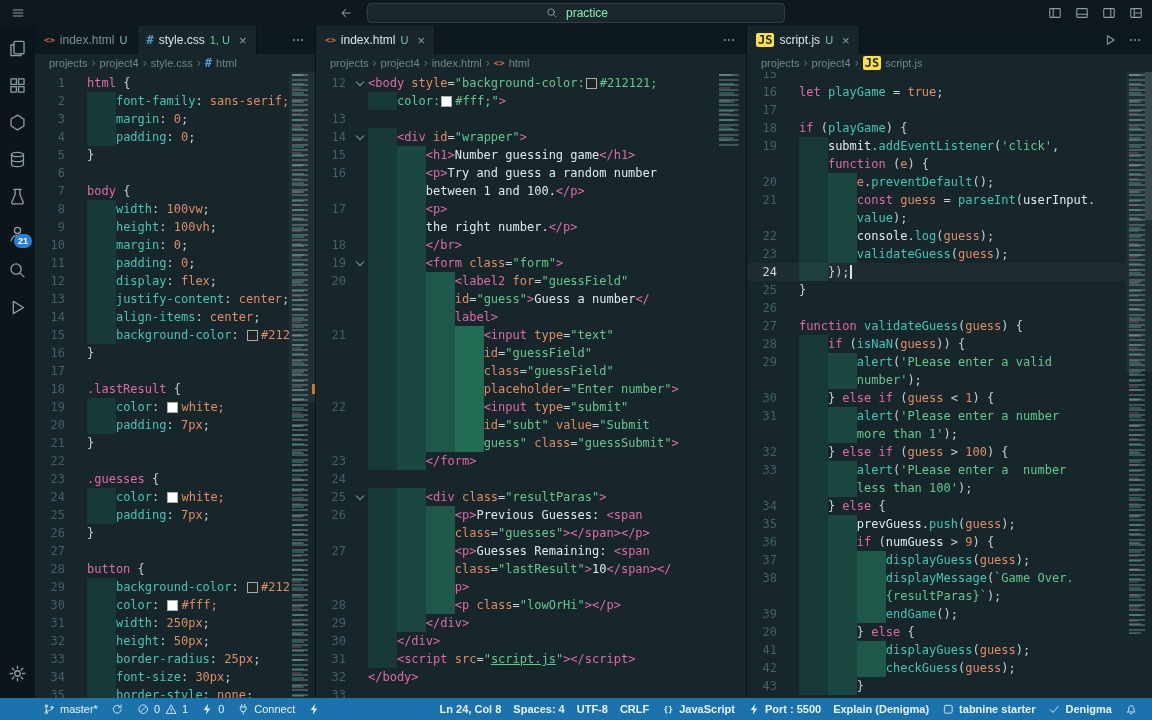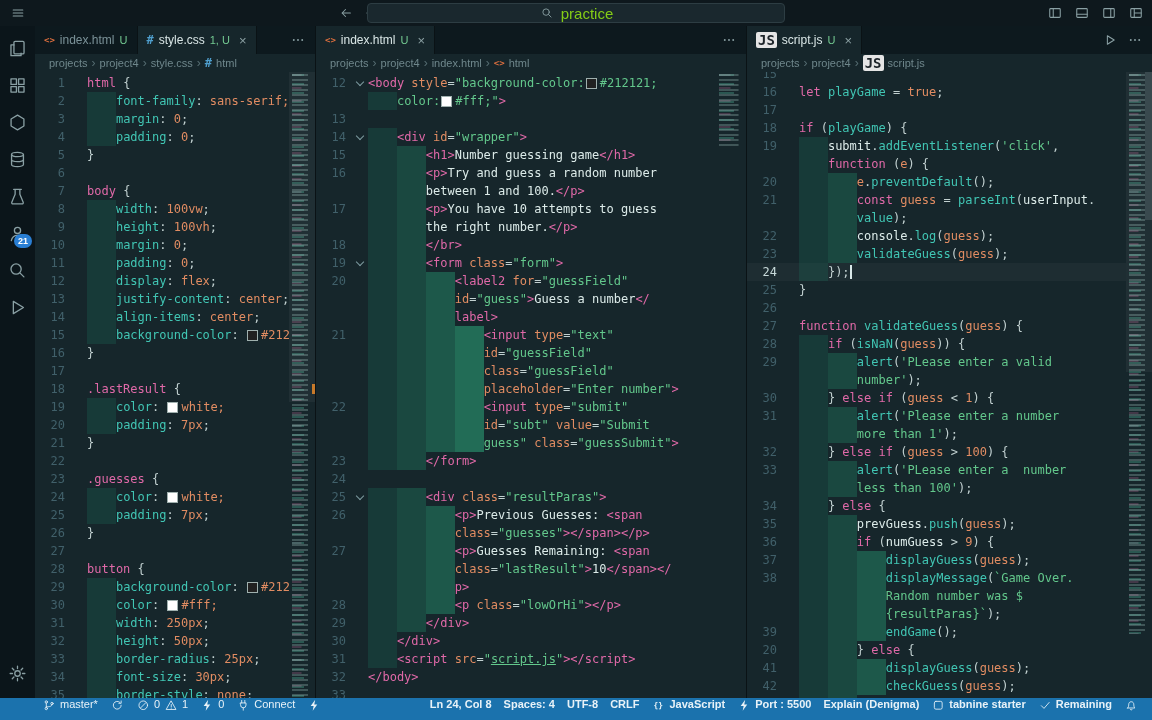--- a/index.html
+++ b/index.html
@@ -8,21 +8,21 @@
 
   
   .titlebar{position:absolute;top:0;left:0;right:0;height:26px;background:#0e181d;z-index:20;}
   .ic{display:inline-flex;width:16px;height:16px;align-items:center;justify-content:center;color:#8aa0a4;flex:none;}
   .ic svg{width:14px;height:14px;stroke:currentColor;fill:none;stroke-width:1.2;stroke-linecap:round;stroke-linejoin:round;}
   .tb-menu{position:absolute;left:10px;top:5px;}
   .tb-nav{position:absolute;left:338px;top:5px;display:flex;gap:9px;}
   .tb-nav .dim{color:#55696e;}
   .searchbox{position:absolute;left:50%;top:3px;transform:translateX(-50%);width:416px;height:18px;
     background:#1a282e;border:1px solid #2d3d43;border-radius:4px;display:flex;align-items:center;
-    justify-content:center;gap:6px;color:#84cc16;font-size:15px;}
+    justify-content:center;gap:6px;color:#86efac;font-size:12px;}
   .searchbox .ic svg{width:12px;height:12px;}
   .tb-right{position:absolute;right:8px;top:5px;display:flex;gap:11px;}
 
   
   .activitybar{position:absolute;left:0;top:26px;bottom:22px;width:35px;background:#0b151a;z-index:15;
     display:flex;flex-direction:column;align-items:center;padding-top:4px;}
   .ab-item{position:relative;width:35px;height:37px;display:flex;align-items:center;justify-content:center;color:#5e787e;}
   .ab-item .ic{width:22px;height:22px;}
   .ab-item .ic svg{width:19px;height:19px;stroke-width:1.1;}
   .badge{position:absolute;right:3px;bottom:4px;min-width:14px;height:14px;border-radius:8px;background:#2a7fd4;
@@ -37,21 +37,21 @@
   .tabs{display:flex;flex:1;overflow:hidden;}
   .tab{display:flex;align-items:center;gap:5px;padding:0 9px;font-size:12px;color:#7b9298;background:#0d191e;
     border-right:1px solid #0a1215;white-space:nowrap;cursor:default;}
   .tab.active{background:#16262b;color:#d9e6e6;}
   .tab .dec{font-size:11px;color:#73c991;}
   .tab .close{margin-left:4px;color:#8ba0a3;font-size:13px;line-height:1;}
   .tab-actions{display:flex;align-items:center;gap:9px;padding:0 9px;color:#8aa0a4;}
   .fic{font-family:"DejaVu Sans Mono",monospace;font-weight:bold;font-size:9px;line-height:1;flex:none;}
   .fic.html{color:#e0703f;}
   .fic.css{color:#4f9fce;font-size:12px;}
-  .fic.js{background:#e5e5e5;color:#1d2429;font-size:14px;padding:1px 2px;border-radius:2px;}
+  .fic.js{background:#fde047;color:#1d2429;font-size:12px;padding:1px 2px;border-radius:2px;}
   .crumbs{height:18px;display:flex;align-items:center;font-size:11px;color:#6f878c;padding-left:14px;}
   .crumb{display:flex;align-items:center;gap:4px;text-align:center;}
   .crumb-sep{color:#556c71;margin:0 4px;font-size:12px;}
 
   
   .codewrap{position:absolute;top:46px;left:0;right:0;bottom:0;overflow:hidden;}
   .code{font-family:"DejaVu Sans Mono",monospace;font-size:12px;line-height:18px;padding-top:2px;}
   #p2 .code{margin-top:-9px;}
   .cl{display:flex;height:18px;white-space:pre;}
   .ln{width:30px;flex:none;text-align:right;color:#41606a;padding-right:6px;}
@@ -85,21 +85,21 @@
   #p0 .mm-slider{height:330px;} #p2 .mm-slider{height:300px;}
   .mm-tick{position:absolute;right:0;width:3px;height:10px;background:#c77a2a;}
   #p0 .mm-tick{top:312px;}
   .vthumb{position:absolute;right:0;top:0;width:7px;height:148px;background:rgba(170,195,200,.18);z-index:6;}
 
   
   .statusbar{position:absolute;bottom:0;left:0;right:0;height:22px;background:#1b72ad;display:flex;
     align-items:center;color:#e8f2f8;font-size:11px;z-index:25;}
   .sb-left{display:flex;margin-left:36px;}
   .sb-right{display:flex;margin-left:auto;margin-right:8px;font-weight:bold;}
-  .sb-item{display:flex;align-items:flex-start;gap:4px;padding:0 6px;height:22px;cursor:default;white-space:nowrap;}
+  .sb-item{display:flex;align-items:center;gap:4px;padding:0 6px;height:22px;cursor:default;white-space:nowrap;}
   .sb-item .ic{color:#e8f2f8;width:14px;height:14px;}
   .sb-item .ic svg{width:12.5px;height:12.5px;stroke-width:1.1;}
 </style>
 </head>
 <body>
 
 <div class="app">
 
   <div class="titlebar">
     <span class="ic tb-menu">
@@ -364,21 +364,21 @@
         </div>
       <div class="codewrap">
           <div class="code">
             <div class="cl"><span class="ln">12</span><span class="fold"><i></i></span><span class="tk-pk">&lt;body</span><span class="tk-pl"> </span><span class="tk-or">style</span><span class="tk-pl">=</span><span class="tk-gr">"background-color:</span><span class="swatch" style="background: rgb(33, 33, 33);"></span><span class="tk-gr">#212121;</span></div>
             <div class="cl"><span class="ln"></span><span class="fold"></span><span class="iw d1">    </span><span class="tk-gr">color:</span><span class="swatch" style="background: rgb(255, 255, 255);"></span><span class="tk-gr">#fff;"</span><span class="tk-pk">&gt;</span></div>
             <div class="cl"><span class="ln">13</span><span class="fold"></span></div>
             <div class="cl"><span class="ln">14</span><span class="fold"><i></i></span><span class="iw d1">    </span><span class="tk-pk">&lt;div</span><span class="tk-pl"> </span><span class="tk-or">id</span><span class="tk-pl">=</span><span class="tk-gr">"wrapper"</span><span class="tk-pk">&gt;</span></div>
             <div class="cl"><span class="ln">15</span><span class="fold"></span><span class="iw d1">    </span><span class="iw d2">    </span><span class="tk-pk">&lt;h1&gt;</span><span class="tk-wh">Number guessing game</span><span class="tk-pk">&lt;/h1&gt;</span></div>
             <div class="cl"><span class="ln">16</span><span class="fold"></span><span class="iw d1">    </span><span class="iw d2">    </span><span class="tk-pk">&lt;p&gt;</span><span class="tk-wh">Try and guess a random number</span></div>
             <div class="cl"><span class="ln"></span><span class="fold"></span><span class="iw d1">    </span><span class="iw d2">    </span><span class="tk-wh">between 1 and 100.</span><span class="tk-pk">&lt;/p&gt;</span></div>
-            <div class="cl"><span class="ln">17</span><span class="fold"></span><span class="iw d1">    </span><span class="iw d2">    </span><span class="tk-pk">&lt;p&gt;</span><span class="tk-wh">You have 10 attempts to guess</span></div>
+            <div class="cl"><span class="ln">17</span><span class="fold"></span><span class="iw d1">    </span><span class="iw d2">    </span><span class="tk-pk">&lt;p&gt;</span></div>
             <div class="cl"><span class="ln"></span><span class="fold"></span><span class="iw d1">    </span><span class="iw d2">    </span><span class="tk-wh">the right number.</span><span class="tk-pk">&lt;/p&gt;</span></div>
             <div class="cl"><span class="ln">18</span><span class="fold"></span><span class="iw d1">    </span><span class="iw d2">    </span><span class="tk-pk">&lt;/br&gt;</span></div>
             <div class="cl"><span class="ln">19</span><span class="fold"><i></i></span><span class="iw d1">    </span><span class="iw d2">    </span><span class="tk-pk">&lt;form</span><span class="tk-pl"> </span><span class="tk-or">class</span><span class="tk-pl">=</span><span class="tk-gr">"form"</span><span class="tk-pk">&gt;</span></div>
             <div class="cl"><span class="ln">20</span><span class="fold"></span><span class="iw d1">    </span><span class="iw d2">    </span><span class="iw d3">    </span><span class="tk-pk">&lt;label2</span><span class="tk-pl"> </span><span class="tk-or">for</span><span class="tk-pl">=</span><span class="tk-gr">"guessField"</span></div>
             <div class="cl"><span class="ln"></span><span class="fold"></span><span class="iw d1">    </span><span class="iw d2">    </span><span class="iw d3">    </span><span class="tk-or">id</span><span class="tk-pl">=</span><span class="tk-gr">"guess"</span><span class="tk-pk">&gt;</span><span class="tk-wh">Guess a number</span><span class="tk-pk">&lt;/</span></div>
             <div class="cl"><span class="ln"></span><span class="fold"></span><span class="iw d1">    </span><span class="iw d2">    </span><span class="iw d3">    </span><span class="tk-pk">label&gt;</span></div>
             <div class="cl"><span class="ln">21</span><span class="fold"></span><span class="iw d1">    </span><span class="iw d2">    </span><span class="iw d3">    </span><span class="iw d4">    </span><span class="tk-pk">&lt;input</span><span class="tk-pl"> </span><span class="tk-or">type</span><span class="tk-pl">=</span><span class="tk-gr">"text"</span></div>
             <div class="cl"><span class="ln"></span><span class="fold"></span><span class="iw d1">    </span><span class="iw d2">    </span><span class="iw d3">    </span><span class="iw d4">    </span><span class="tk-or">id</span><span class="tk-pl">=</span><span class="tk-gr">"guessField"</span></div>
             <div class="cl"><span class="ln"></span><span class="fold"></span><span class="iw d1">    </span><span class="iw d2">    </span><span class="iw d3">    </span><span class="iw d4">    </span><span class="tk-or">class</span><span class="tk-pl">=</span><span class="tk-gr">"guessField"</span></div>
             <div class="cl"><span class="ln"></span><span class="fold"></span><span class="iw d1">    </span><span class="iw d2">    </span><span class="iw d3">    </span><span class="iw d4">    </span><span class="tk-or">placeholder</span><span class="tk-pl">=</span><span class="tk-gr">"Enter number"</span><span class="tk-pk">&gt;</span></div>
@@ -470,21 +470,20 @@
             <div class="cl"><span class="ln">31</span><span class="fold"></span><span class="iw d1">    </span><span class="iw d2">    </span><span class="tk-cy">alert</span><span class="tk-pl">(</span><span class="tk-gr">'Please enter a number</span></div>
             <div class="cl"><span class="ln"></span><span class="fold"></span><span class="iw d1">    </span><span class="iw d2">    </span><span class="tk-gr">more than 1'</span><span class="tk-pl">);</span></div>
             <div class="cl"><span class="ln">32</span><span class="fold"></span><span class="iw d1">    </span><span class="tk-pl">} </span><span class="tk-pk">else</span><span class="tk-pl"> </span><span class="tk-pk">if</span><span class="tk-pl"> (</span><span class="tk-or">guess</span><span class="tk-pl"> &gt; </span><span class="tk-or">100</span><span class="tk-pl">) {</span></div>
             <div class="cl"><span class="ln">33</span><span class="fold"></span><span class="iw d1">    </span><span class="iw d2">    </span><span class="tk-cy">alert</span><span class="tk-pl">(</span><span class="tk-gr">'PLease enter a  number</span></div>
             <div class="cl"><span class="ln"></span><span class="fold"></span><span class="iw d1">    </span><span class="iw d2">    </span><span class="tk-gr">less than 100'</span><span class="tk-pl">);</span></div>
             <div class="cl"><span class="ln">34</span><span class="fold"></span><span class="iw d1">    </span><span class="tk-pl">} </span><span class="tk-pk">else</span><span class="tk-pl"> {</span></div>
             <div class="cl"><span class="ln">35</span><span class="fold"></span><span class="iw d1">    </span><span class="iw d2">    </span><span class="tk-wh">prevGuess</span><span class="tk-pl">.</span><span class="tk-cy">push</span><span class="tk-pl">(</span><span class="tk-or">guess</span><span class="tk-pl">);</span></div>
             <div class="cl"><span class="ln">36</span><span class="fold"></span><span class="iw d1">    </span><span class="iw d2">    </span><span class="tk-pk">if</span><span class="tk-pl"> (</span><span class="tk-wh">numGuess</span><span class="tk-pl"> &gt; </span><span class="tk-or">9</span><span class="tk-pl">) {</span></div>
             <div class="cl"><span class="ln">37</span><span class="fold"></span><span class="iw d1">    </span><span class="iw d2">    </span><span class="iw d3">    </span><span class="tk-cy">displayGuess</span><span class="tk-pl">(</span><span class="tk-or">guess</span><span class="tk-pl">);</span></div>
             <div class="cl"><span class="ln">38</span><span class="fold"></span><span class="iw d1">    </span><span class="iw d2">    </span><span class="iw d3">    </span><span class="tk-cy">displayMessage</span><span class="tk-pl">(</span><span class="tk-gr">`Game Over.</span></div>
-            <div class="cl"><span class="ln"></span><span class="fold"></span><span class="iw d1">    </span><span class="iw d2">    </span><span class="iw d3">    </span><span class="tk-gr">Random number was $</span></div>
             <div class="cl"><span class="ln"></span><span class="fold"></span><span class="iw d1">    </span><span class="iw d2">    </span><span class="iw d3">    </span><span class="tk-gr">{resultParas}`</span><span class="tk-pl">);</span></div>
             <div class="cl"><span class="ln">39</span><span class="fold"></span><span class="iw d1">    </span><span class="iw d2">    </span><span class="iw d3">    </span><span class="tk-cy">endGame</span><span class="tk-pl">();</span></div>
             <div class="cl"><span class="ln">20</span><span class="fold"></span><span class="iw d1">    </span><span class="iw d2">    </span><span class="tk-pl">} </span><span class="tk-pk">else</span><span class="tk-pl"> {</span></div>
             <div class="cl"><span class="ln">41</span><span class="fold"></span><span class="iw d1">    </span><span class="iw d2">    </span><span class="iw d3">    </span><span class="tk-cy">displayGuess</span><span class="tk-pl">(</span><span class="tk-or">guess</span><span class="tk-pl">);</span></div>
             <div class="cl"><span class="ln">42</span><span class="fold"></span><span class="iw d1">    </span><span class="iw d2">    </span><span class="iw d3">    </span><span class="tk-cy">checkGuess</span><span class="tk-pl">(</span><span class="tk-or">guess</span><span class="tk-pl">);</span></div>
             <div class="cl"><span class="ln">43</span><span class="fold"></span><span class="iw d1">    </span><span class="iw d2">    </span><span class="tk-pl">}</span></div>
           </div>
         <div class="minimap">
             <div class="mm"></div>
             <div class="mm-slider"></div>
@@ -593,21 +592,21 @@
             </svg>
           </span>
           <span>tabnine starter</span>
         </div>
         <div class="sb-item">
           <span class="ic">
             <svg viewBox="0 0 16 16">
               <path d="M3 8.6 6.4 12 13 4.4"></path>
             </svg>
           </span>
-          <span>Remaining</span>
+          <span>Denigma</span>
         </div>
         <div class="sb-item">
           <span class="ic">
             <svg viewBox="0 0 16 16">
               <path d="M3.3 11.5h9.4c-1-1-1.4-2-1.4-4 0-2.5-1.2-4-3.3-4S4.7 5 4.7 7.5c0 2-.4 3-1.4 4Z"></path>
               <path d="M6.8 13.2a1.3 1.3 0 0 0 2.4 0"></path>
             </svg>
           </span>
         </div>
       </div>

